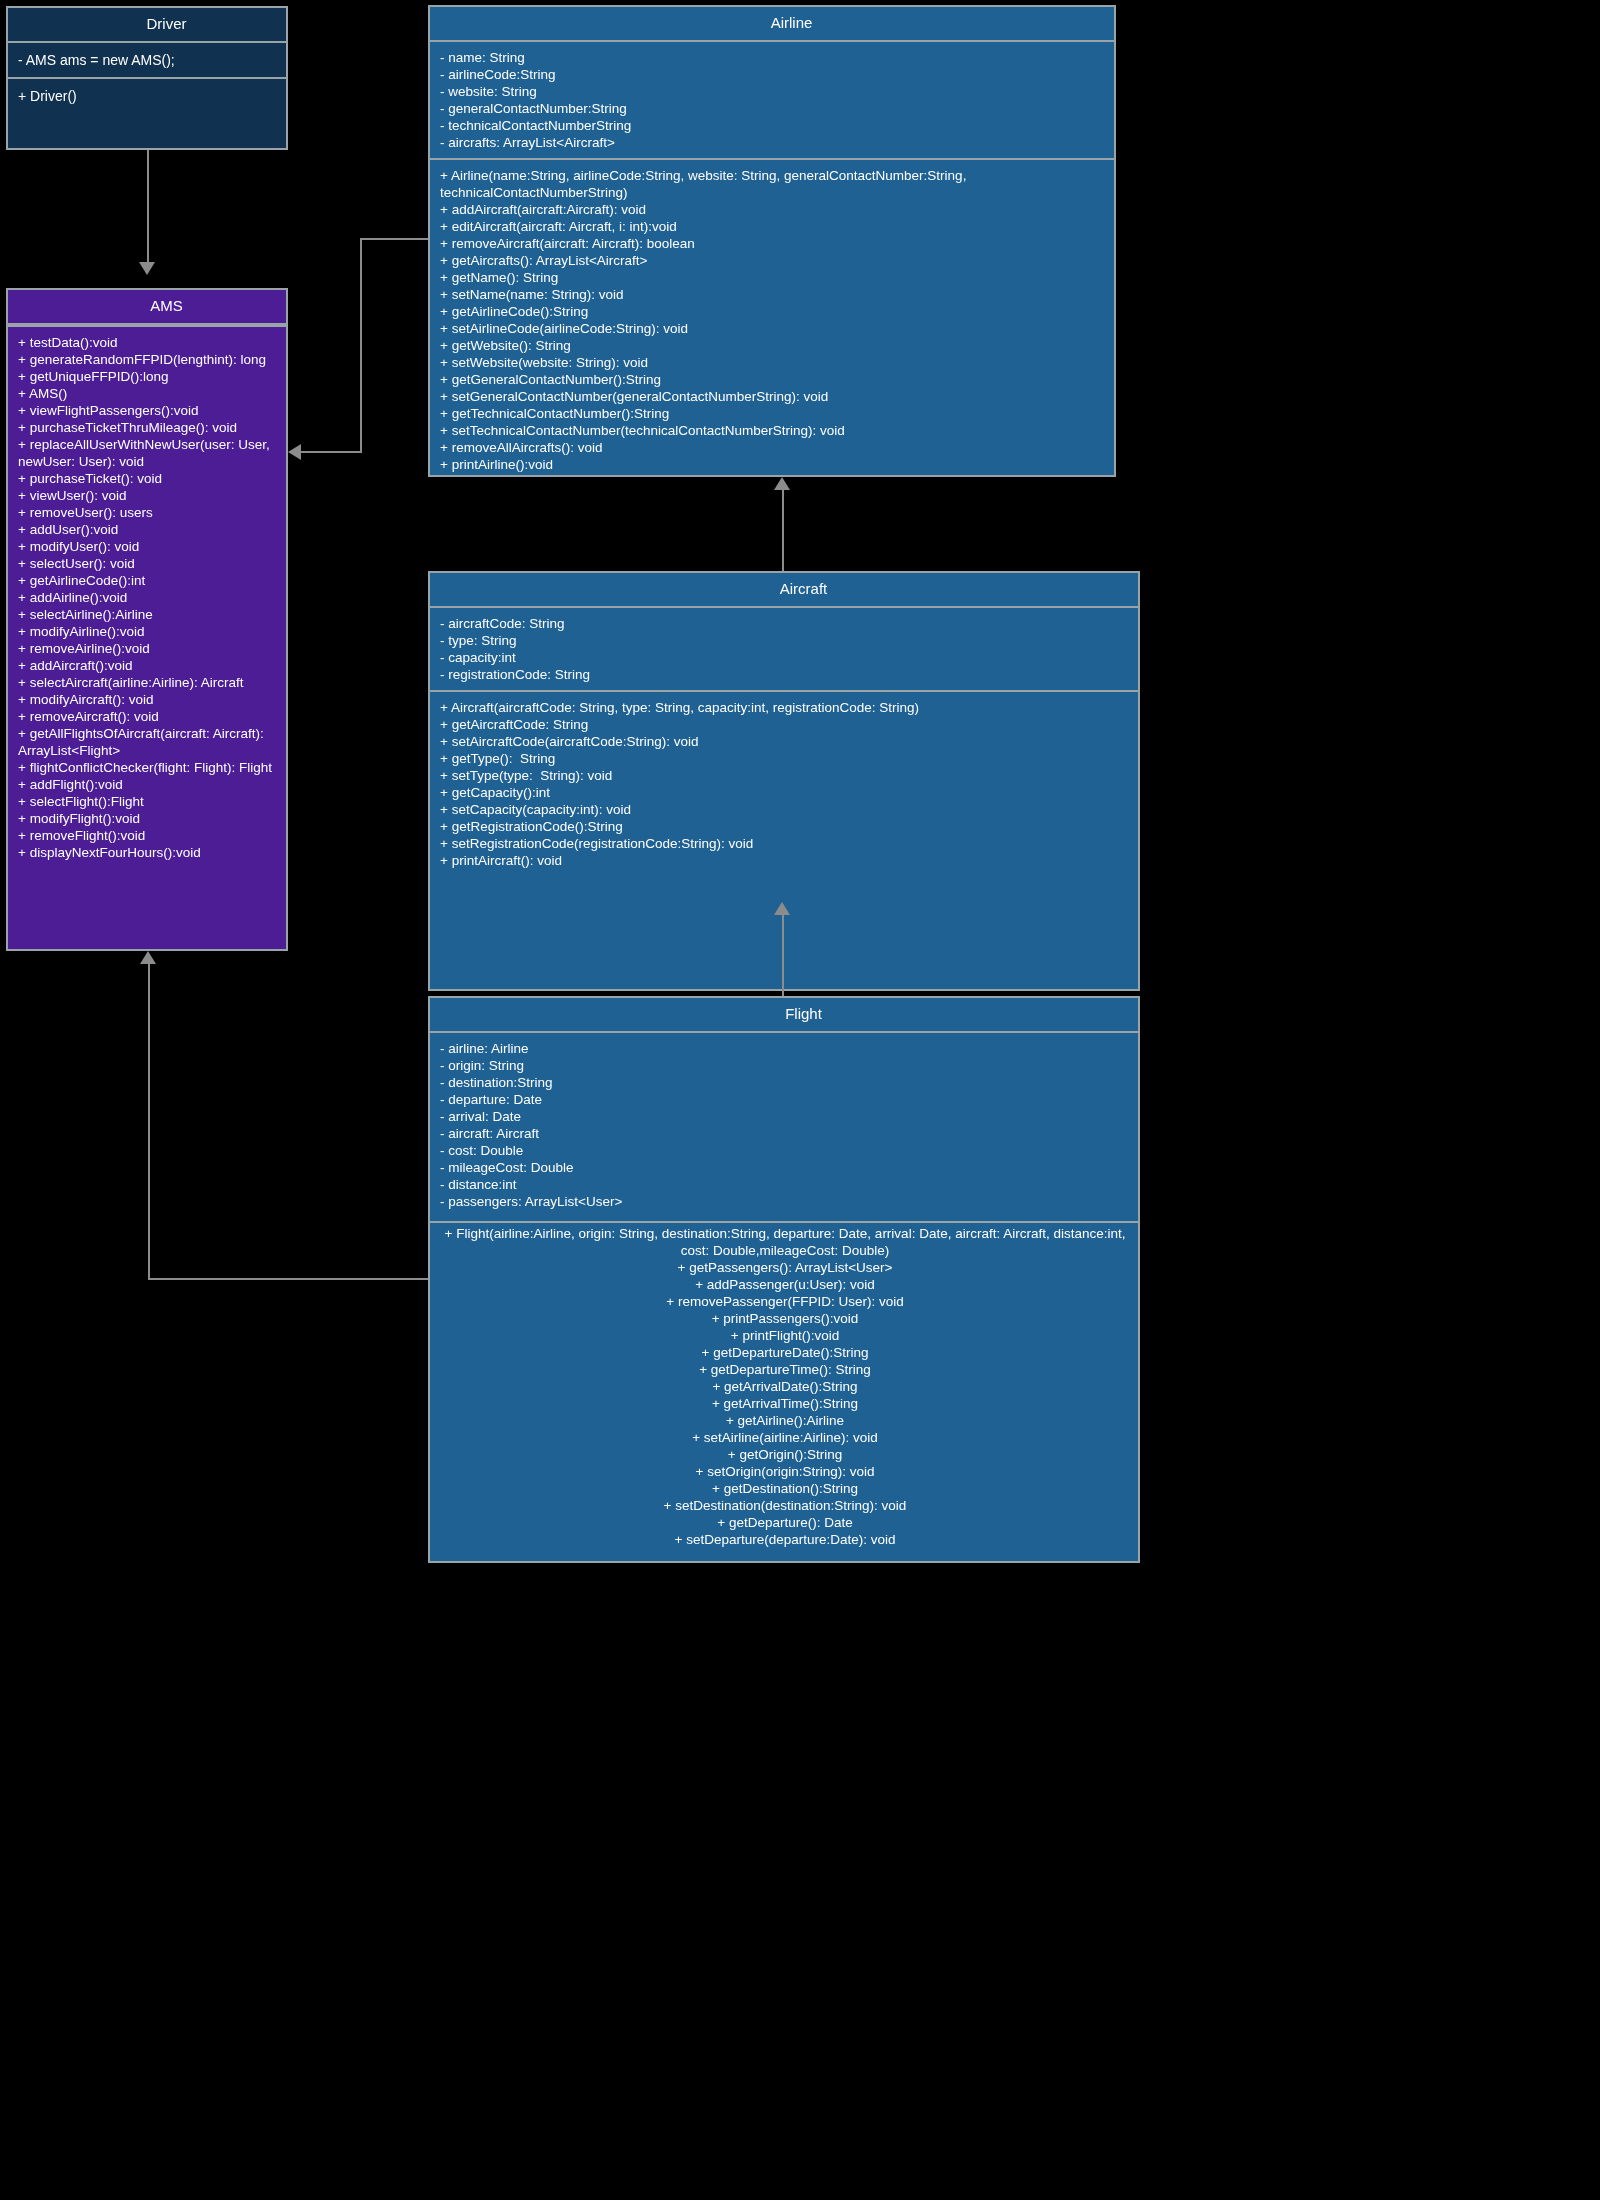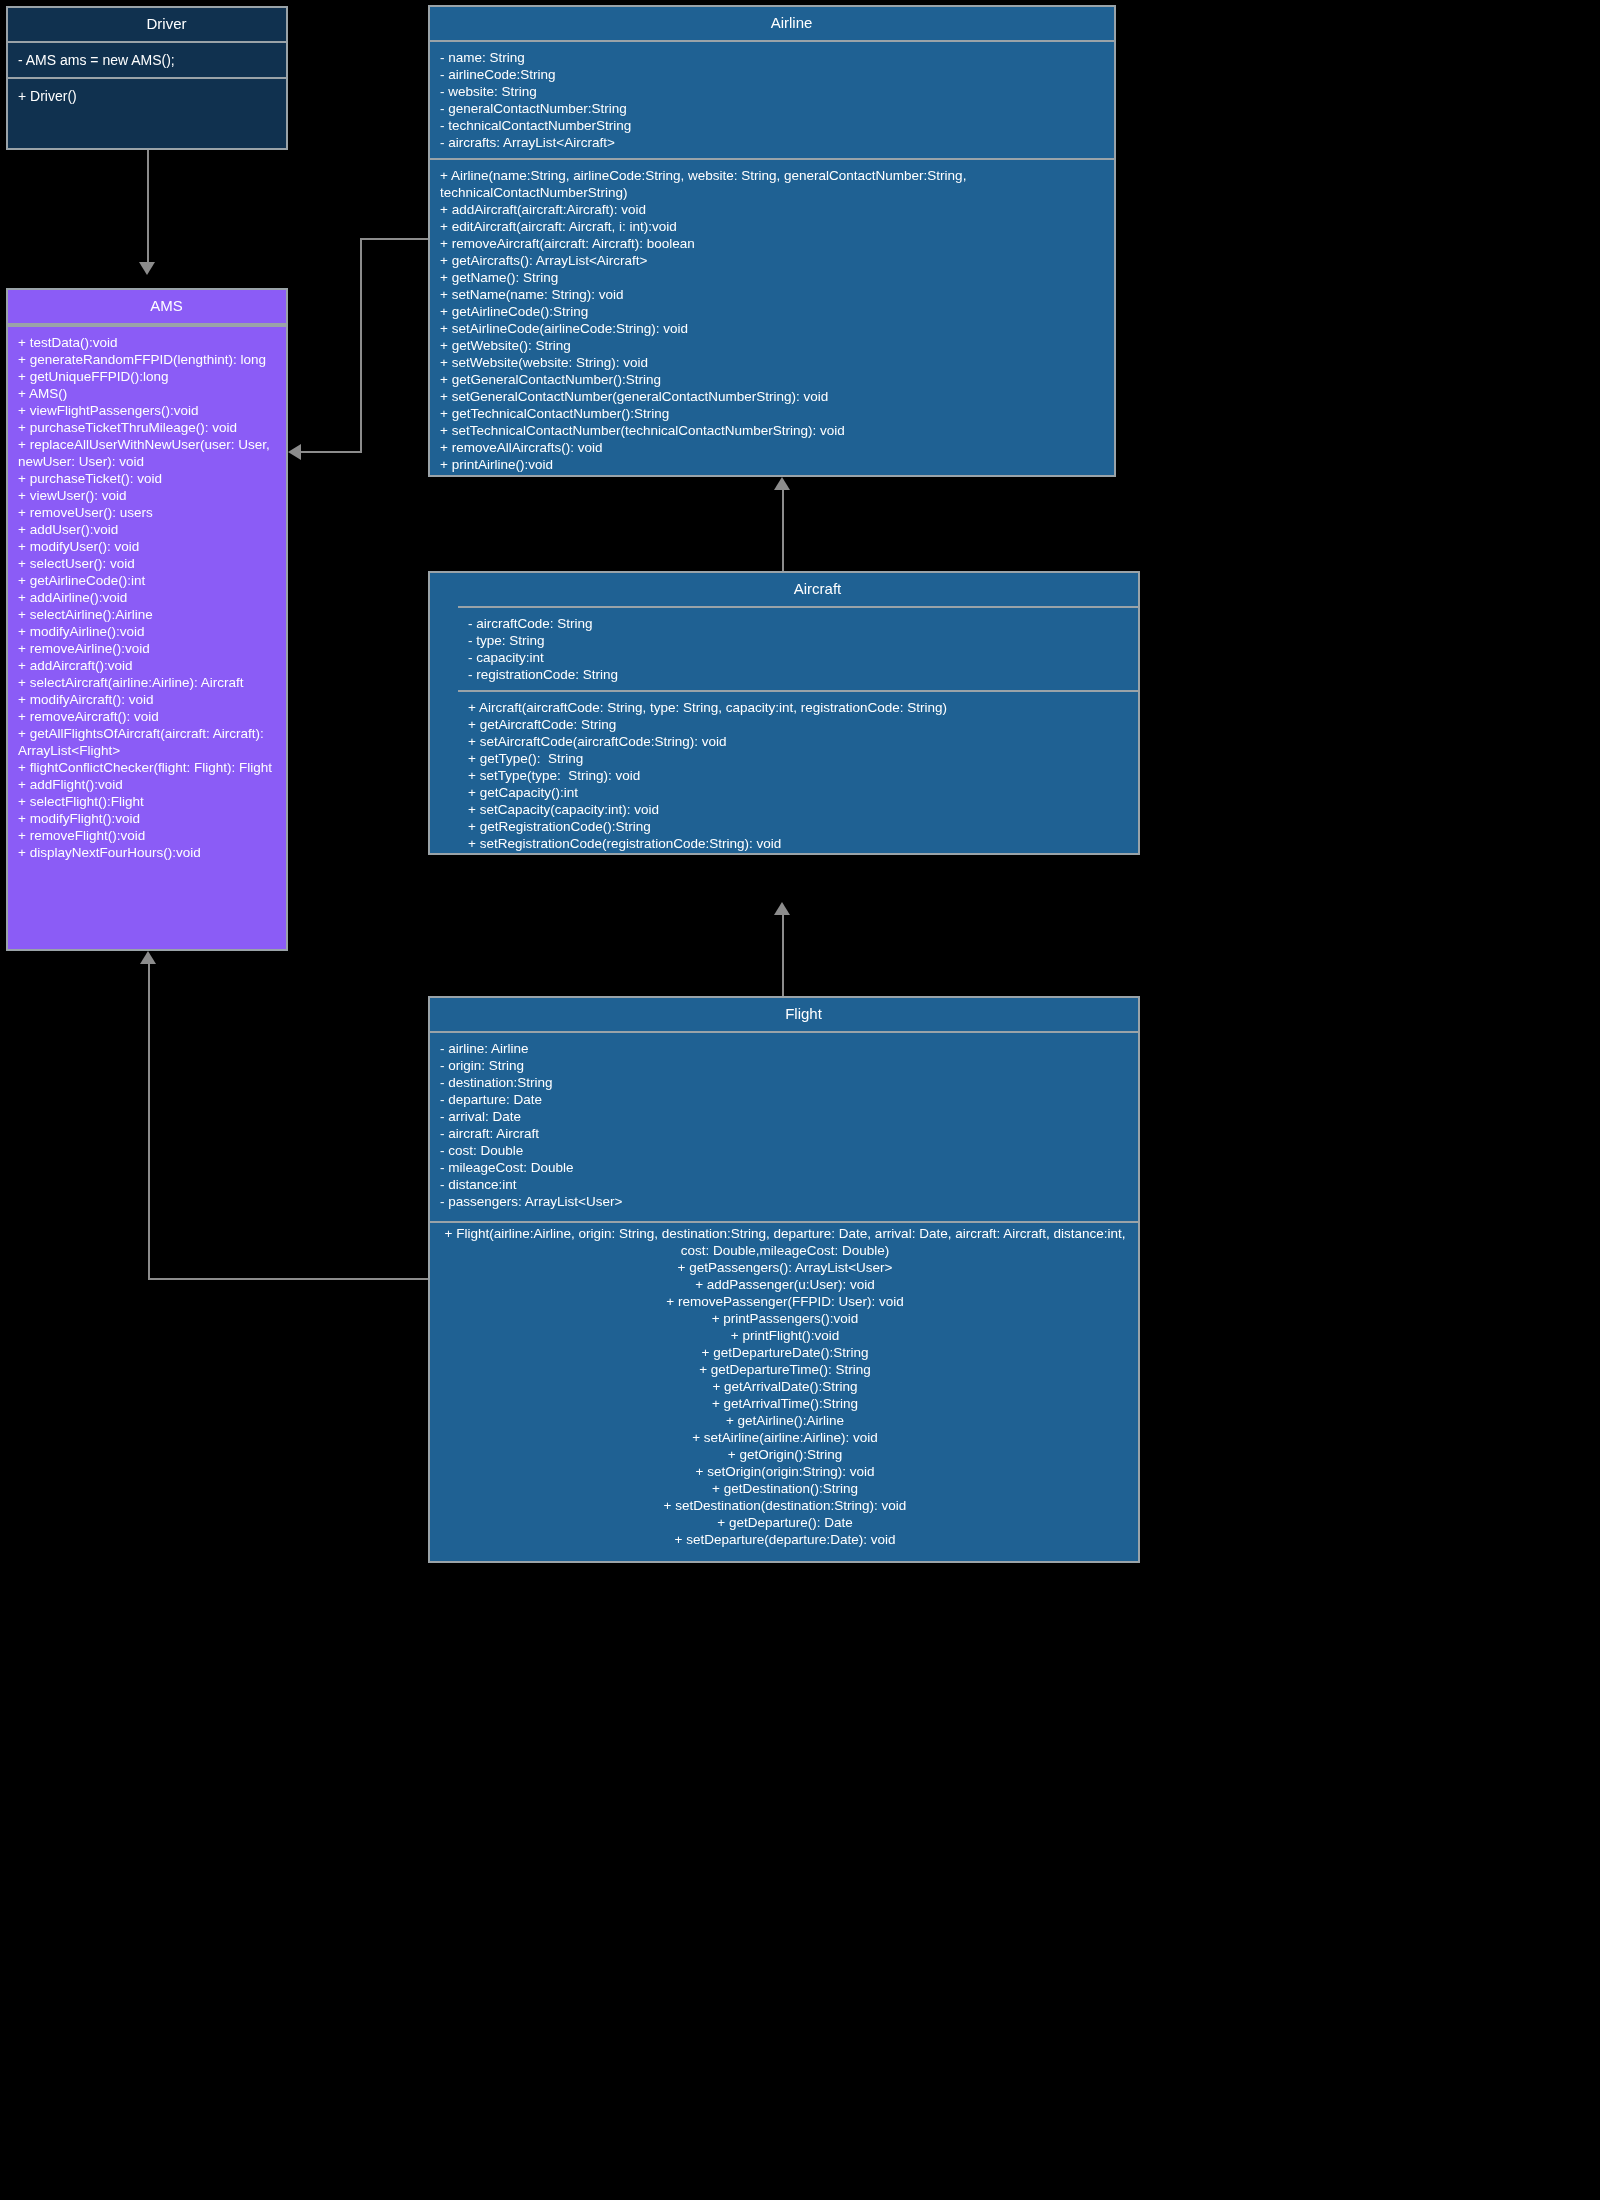--- a/index.html
+++ b/index.html
@@ -21,21 +21,21 @@
   
   .uml-class {
     position: absolute;
     box-sizing: border-box;
     border: 2px solid #9aa3a8;
     color: #ffffff;
     overflow: hidden;
   }
   .uml-class.dark   { background: #10314f; }
   .uml-class.blue   { background: #1f6193; }
-  .uml-class.teal   { background: #8b5cf6; }
+  .uml-class.teal   { background: #4c1d95; }
 
   .uml-title {
     text-align: center;
     font-size: 15px;
     line-height: 1.35;
     padding: 6px 8px 7px 8px;
     box-sizing: border-box;
     margin-left: 39px;
   }
   .uml-sep {
@@ -185,21 +185,21 @@
       <div class="uml-row">+ getTechnicalContactNumber():String</div>
       <div class="uml-row">+ setTechnicalContactNumber(technicalContactNumberString): void</div>
       <div class="uml-row">+ removeAllAircrafts(): void</div>
       <div class="uml-row">+ printAirline():void</div>
     </div>
   </div>
 
   <div class="conn v" style="left:782px; top:490px; height:82px;"></div>
   <div class="arrow-up" style="left:774px; top:477px;"></div>
 
-  <div class="uml-class blue" style="left:428px; top:571px; width:712px; height:284px;padding-left:28px;">
+  <div class="uml-class blue" style="left:428px; top:571px; width:712px; height:420px;">
     <div class="uml-title">Aircraft</div>
     <div class="uml-sep"></div>
     <div class="uml-compartment attrs">
       <div class="uml-row">- aircraftCode: String</div>
       <div class="uml-row">- type: String</div>
       <div class="uml-row">- capacity:int</div>
       <div class="uml-row">- registrationCode: String</div>
     </div>
     <div class="uml-sep"></div>
     <div class="uml-compartment ops">

